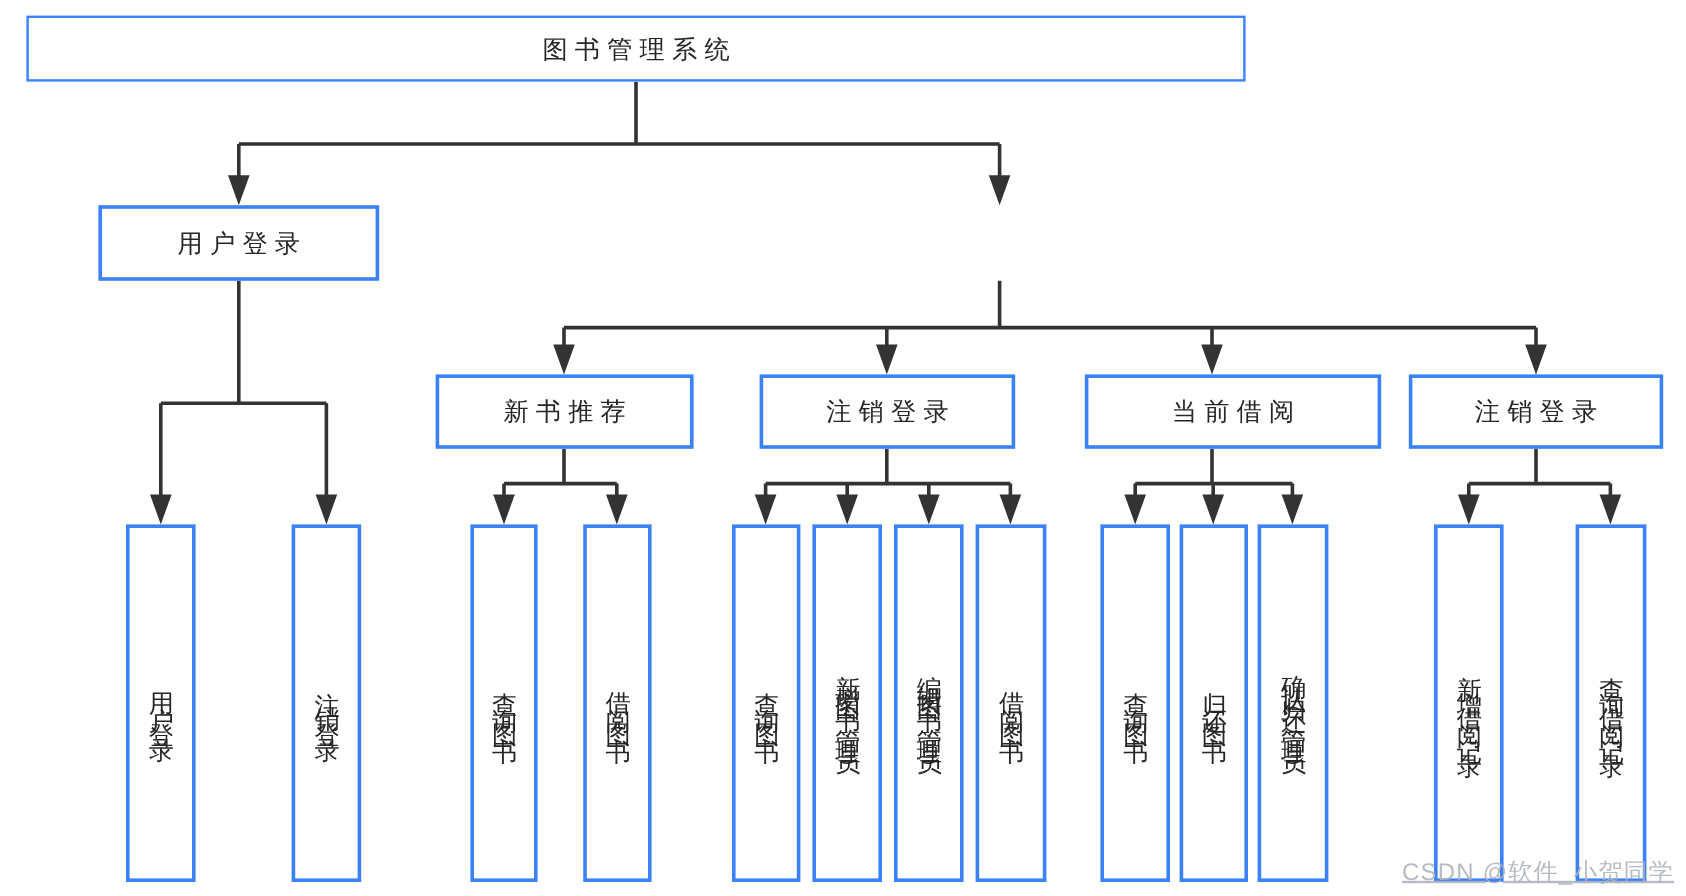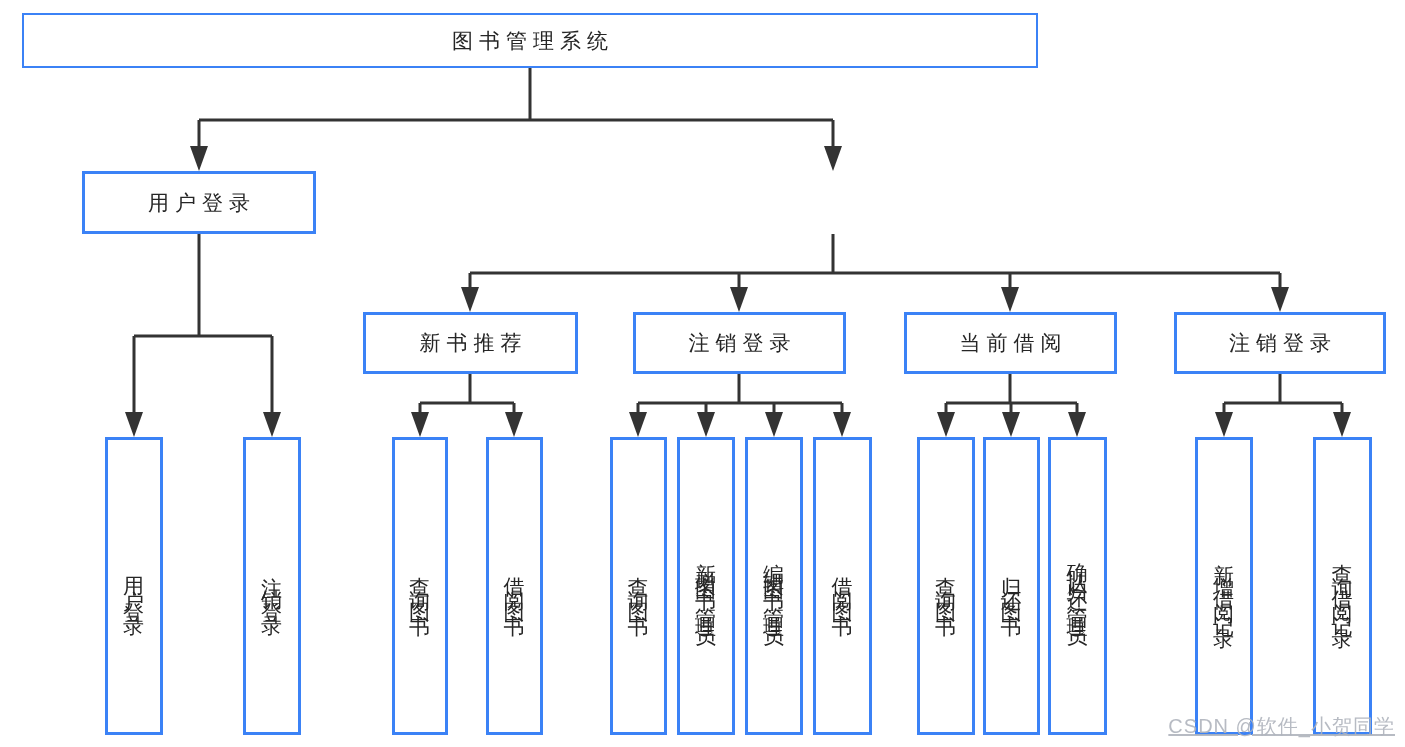--- a/index.html
+++ b/index.html
@@ -131,21 +131,21 @@
   <div class="box" style="left:82px; top:171px; width:234px; height:63px;">
     <span class="hlabel">用户登录</span>
   </div>
 
   <div class="box" style="left:363px; top:312px; width:215px; height:62px;">
     <span class="hlabel">新书推荐</span>
   </div>
   <div class="box" style="left:633px; top:312px; width:213px; height:62px;">
     <span class="hlabel">注销登录</span>
   </div>
-  <div class="box" style="left:904px; top:312px; width:213px; height:62px;">
+  <div class="box" style="left:904px; top:312px; width:247px; height:62px;">
     <span class="hlabel">当前借阅</span>
   </div>
   <div class="box" style="left:1174px; top:312px; width:212px; height:62px;">
     <span class="hlabel">注销登录</span>
   </div>
 
   <div class="box" style="left:105px; top:437px; width:58px; height:298px;">
     <span class="vtext">用户登录</span>
   </div>
   <div class="box" style="left:243px; top:437px; width:58px; height:298px;">

